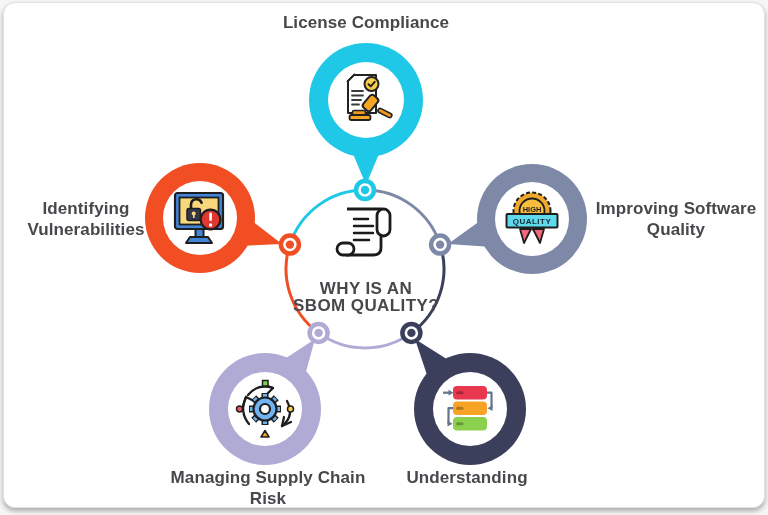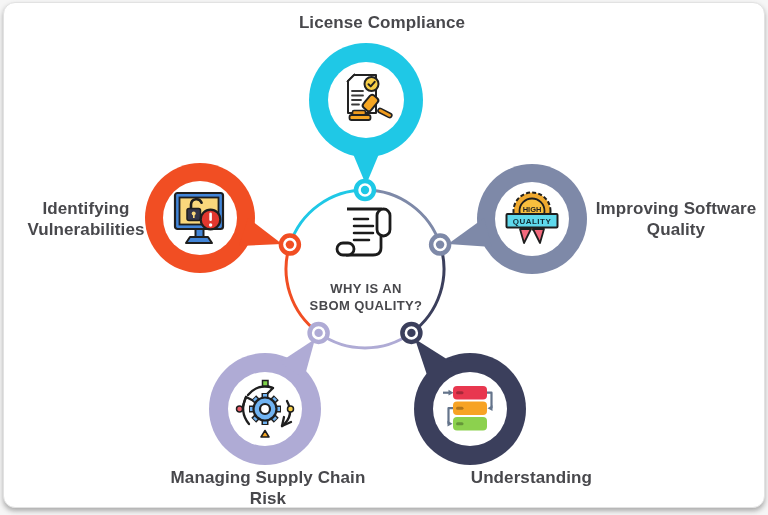--- a/index.html
+++ b/index.html
@@ -23,21 +23,21 @@
     font-weight:700;
     font-size:17px;
     line-height:21px;
     color:var(--text);
     text-align:center;
     letter-spacing:0.1px;
   }
   .label-center {
     position:absolute;
     font-weight:700;
-    font-size:13px;
+    font-size:17px;
     line-height:17px;
     color:var(--text);
     text-align:center;
     letter-spacing:0.4px;
   }
   .line { display:block; }
 </style>
 </head>
 <body>
 
@@ -211,40 +211,40 @@
       <rect x="43" y="4" width="13" height="27" rx="6.5" fill="#ffffff" stroke="#1b1b1b" stroke-width="2.8"></rect>
       <g stroke="#1b1b1b" stroke-width="2.5" stroke-linecap="round">
         <path d="M20,14 h14"></path>
           <path d="M20,21 h19"></path>
           <path d="M20,28 h19"></path>
           <path d="M20,35 h15"></path>
       </g>
     </g>
   </svg>
 
-  <div class="label" style="left:258px; top:9px; width:240px;">
+  <div class="label" style="left:242px; top:9px; width:240px;">
     <span class="line">License Compliance</span>
   </div>
 
   <div class="label" style="left:572px; top:195px; width:200px;">
     <span class="line">Improving Software</span>
     <span class="line">Quality</span>
   </div>
 
   <div class="label" style="left:12px; top:195px; width:140px;">
     <span class="line">Identifying</span>
     <span class="line">Vulnerabilities</span>
   </div>
 
   <div class="label" style="left:142px; top:464px; width:244px;">
     <span class="line">Managing Supply Chain</span>
     <span class="line">Risk</span>
   </div>
 
-  <div class="label" style="left:364px; top:464px; width:224px;text-align:right;">
+  <div class="label" style="left:351px; top:464px; width:224px;">
     <span class="line">Understanding</span>
   </div>
 
   <div class="label-center" style="left:276px; top:277px; width:172px;">
     <span class="line">WHY IS AN</span>
     <span class="line">SBOM QUALITY?</span>
   </div>
 
 </div>
 

